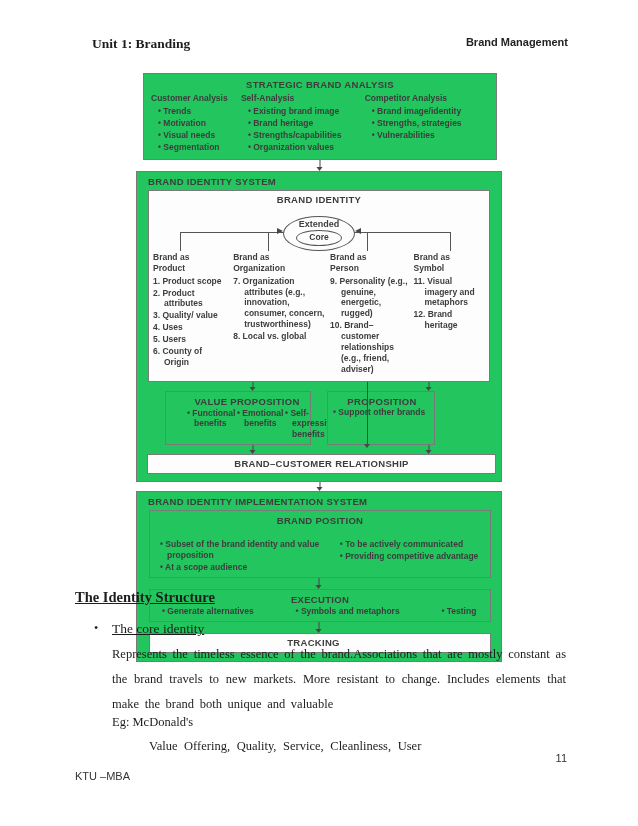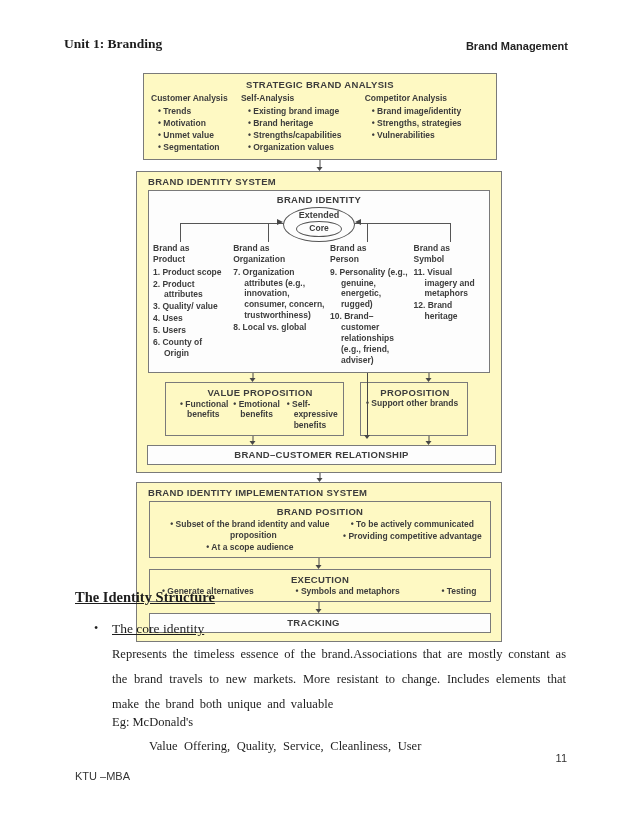--- a/index.html
+++ b/index.html
@@ -1,26 +1,26 @@
 <!DOCTYPE html>
 <html><head>
 <meta charset="utf-8">
 <style>
   html,body{margin:0;padding:0;}
   body{width:638px;height:826px;background:#ffffff;font-family:"Liberation Serif",serif;color:#1d1d1d;position:relative;overflow:hidden;}
   .page{position:absolute;inset:0;}
 
   
-  .hdr{position:absolute;top:36px;left:64px;right:70px;display:flex;justify-content:space-between;align-items:flex-end;}
+  .hdr{position:absolute;top:36px;left:92px;right:70px;display:flex;justify-content:space-between;align-items:flex-start;}
   .hdr .hl{font-weight:bold;font-size:13.5px;}
   .hdr .hr{font-family:"Liberation Sans",sans-serif;font-weight:bold;font-size:11px;color:#222;}
 
   
   .diagram{position:absolute;top:73px;left:136px;width:368px;font-family:"Liberation Sans",sans-serif;color:#3d3d3d;font-weight:bold;}
-  .box{border:1px solid #7a7a7a;background:#fef9c3;box-sizing:border-box;}
+  .box{border:1px solid #7a7a7a;background:#22c55e;box-sizing:border-box;}
   .btitle{text-align:center;font-size:9.5px;letter-spacing:.3px;padding-top:3px;}
   .boxhdr{font-size:9.5px;letter-spacing:.3px;padding:4px 0 2px 11px;}
   .itm{font-size:8.5px;line-height:1.28;margin-bottom:1px;text-indent:-7px;padding-left:7px;}
   .num .itm{text-indent:-11px;padding-left:11px;}
   .hd{font-size:8.5px;line-height:1.3;margin-bottom:2px;}
 
   
   .gaprow{position:relative;height:11px;width:100%;}
   .arrowv{position:absolute;top:0;height:100%;width:7px;transform:translateX(-3.5px);}
   .arrowv::before{content:"";position:absolute;left:3px;top:0;bottom:4px;width:1px;background:#474747;}
@@ -32,51 +32,51 @@
   .sba-cols{display:flex;margin-top:3px;}
   .sba-col{box-sizing:border-box;}
   .sba-col .items{padding-left:7px;}
   .sc1{flex:0 0 27%;padding-left:3px;}
   .sc2{flex:0 0 37%;}
   .sc3{flex:0 0 36%;}
 
   
   .bis{width:366px;padding-bottom:1px;}
   .bi{margin:1px 11px 0 11px;border:1px solid #7a7a7a;background:#fdfdfd;padding-bottom:3px;}
-  .connector{position:relative;height:36px;margin-top:1px;}
+  .connector{position:relative;height:36px;margin-top:10px;}
   .hline{position:absolute;top:17px;left:9%;right:11.5%;height:1px;background:#555;}
   .vstub{position:absolute;top:17px;height:19px;width:1px;background:#555;}
   .s1{left:9%;} .s2{left:35%;} .s3{left:64%;} .s4{left:88.5%;}
   .ah{position:absolute;top:13.5px;width:0;height:0;border-top:3.5px solid transparent;border-bottom:3.5px solid transparent;}
   .ah-r{left:calc(50% - 42px);border-left:6px solid #474747;}
   .ah-l{left:calc(50% + 36px);border-right:6px solid #474747;}
   .ellipse{position:absolute;left:50%;transform:translateX(-50%);top:1px;width:70px;height:33px;border:1px solid #555;border-radius:50%;background:#fdfdfd;z-index:2;text-align:center;}
   .ellipse .ext{font-size:9px;margin-top:3px;line-height:1;}
   .ellipse .corewrap{width:44px;height:14px;border:1px solid #555;border-radius:50%;margin:1px auto 0 auto;font-size:8.5px;line-height:13px;}
   .bi-cols{display:flex;padding:1px 2px 2px 4px;justify-content:center;}
   .bic{box-sizing:border-box;padding-right:4px;}
   .bic .hd{max-width:62px;}
   .bc1{flex:0 0 24%;} .bc2{flex:0 0 29%;} .bc3{flex:0 0 25%;} .bc4{flex:0 0 22%;}
 
   .lower{position:relative;margin-top:0;}
   .arow{position:relative;height:9px;}
   .a-vp{left:32%;} .a-cred{left:80.3%;}
   .midline{position:absolute;left:63.1%;top:0;bottom:27px;width:1px;background:#474747;}
   .midline::after{content:"";position:absolute;bottom:-1px;left:-3px;width:0;height:0;border-left:3.5px solid transparent;border-right:3.5px solid transparent;border-top:4.5px solid #474747;}
   .vvrow{display:flex;padding-left:28px;}
-  .vp{width:179px;margin-right:16px;padding:1px 3px 3px 14px;}
+  .vp{width:146px;margin-right:16px;padding:1px 3px 3px 21px;}
   .vp-items{display:flex;margin-top:1px;}
   .vp-items .itm{flex:1 1 33%;}
   .cred{width:108px;padding:1px 3px 3px 5px;}
   .bar{margin:0 5px 6px 10px;border:1px solid #7a7a7a;background:#fdfdfd;text-align:center;font-size:9.5px;letter-spacing:.3px;padding:3px 0 4px 0;}
 
   
   .impl{width:366px;padding-bottom:8px;}
   .bp{margin:1px 10px 0 12px;padding:1px 5px 3px 5px;}
-  .bp-cols{display:flex;margin-top:2px;text-align:center;}
+  .bp-cols{display:flex;margin-top:13px;}
   .bpl{flex:0 0 56%;padding-left:5px;box-sizing:border-box;}
   .bpr{flex:0 0 44%;box-sizing:border-box;}
   .exec{margin:0 10px 0 12px;padding:1px 8px 3px 8px;}
   .exec-items{display:flex;justify-content:space-between;margin-top:1px;padding:0 4px;}
   .track{margin:0 10px 0 12px;border:1px solid #7a7a7a;background:#fdfdfd;text-align:center;font-size:9.5px;letter-spacing:.3px;padding:3px 13px 4px 0;}
 
   
   .sect-title{position:absolute;left:75px;top:589px;font-weight:bold;font-size:14.5px;text-decoration:underline;}
   .blt-line{position:absolute;left:94px;top:621px;font-size:13.5px;}
   .blt-line .dot{display:inline-block;width:18px;font-size:12px;vertical-align:1px;}
@@ -102,21 +102,21 @@
   <div class="diagram">
 
     <div class="box sba">
       <div class="btitle">STRATEGIC BRAND ANALYSIS</div>
       <div class="sba-cols">
         <div class="sba-col sc1">
           <div class="hd">Customer Analysis</div>
           <div class="items">
               <div class="itm">• Trends</div>
               <div class="itm">• Motivation</div>
-              <div class="itm">• Unmet value</div>
+              <div class="itm">• Visual needs</div>
               <div class="itm">• Segmentation</div>
             </div>
         </div>
         <div class="sba-col sc3">
           <div class="hd">Self-Analysis</div>
           <div class="items">
               <div class="itm">• Existing brand image</div>
               <div class="itm">• Brand heritage</div>
               <div class="itm">• Strengths/capabilities</div>
               <div class="itm">• Organization values</div>

